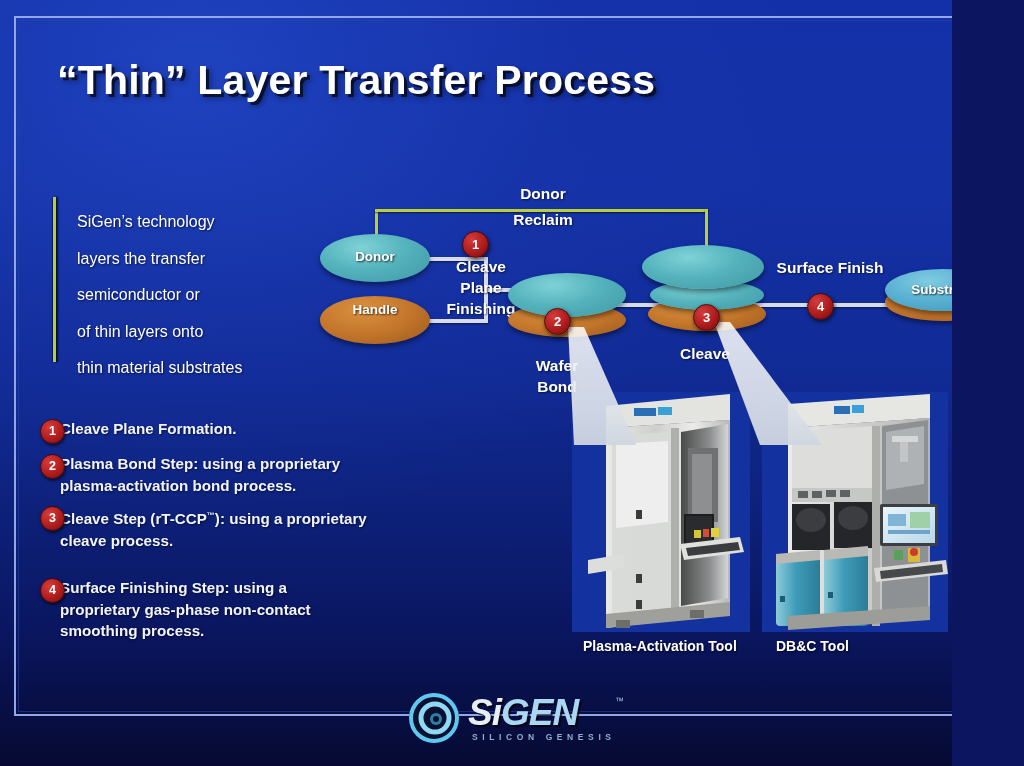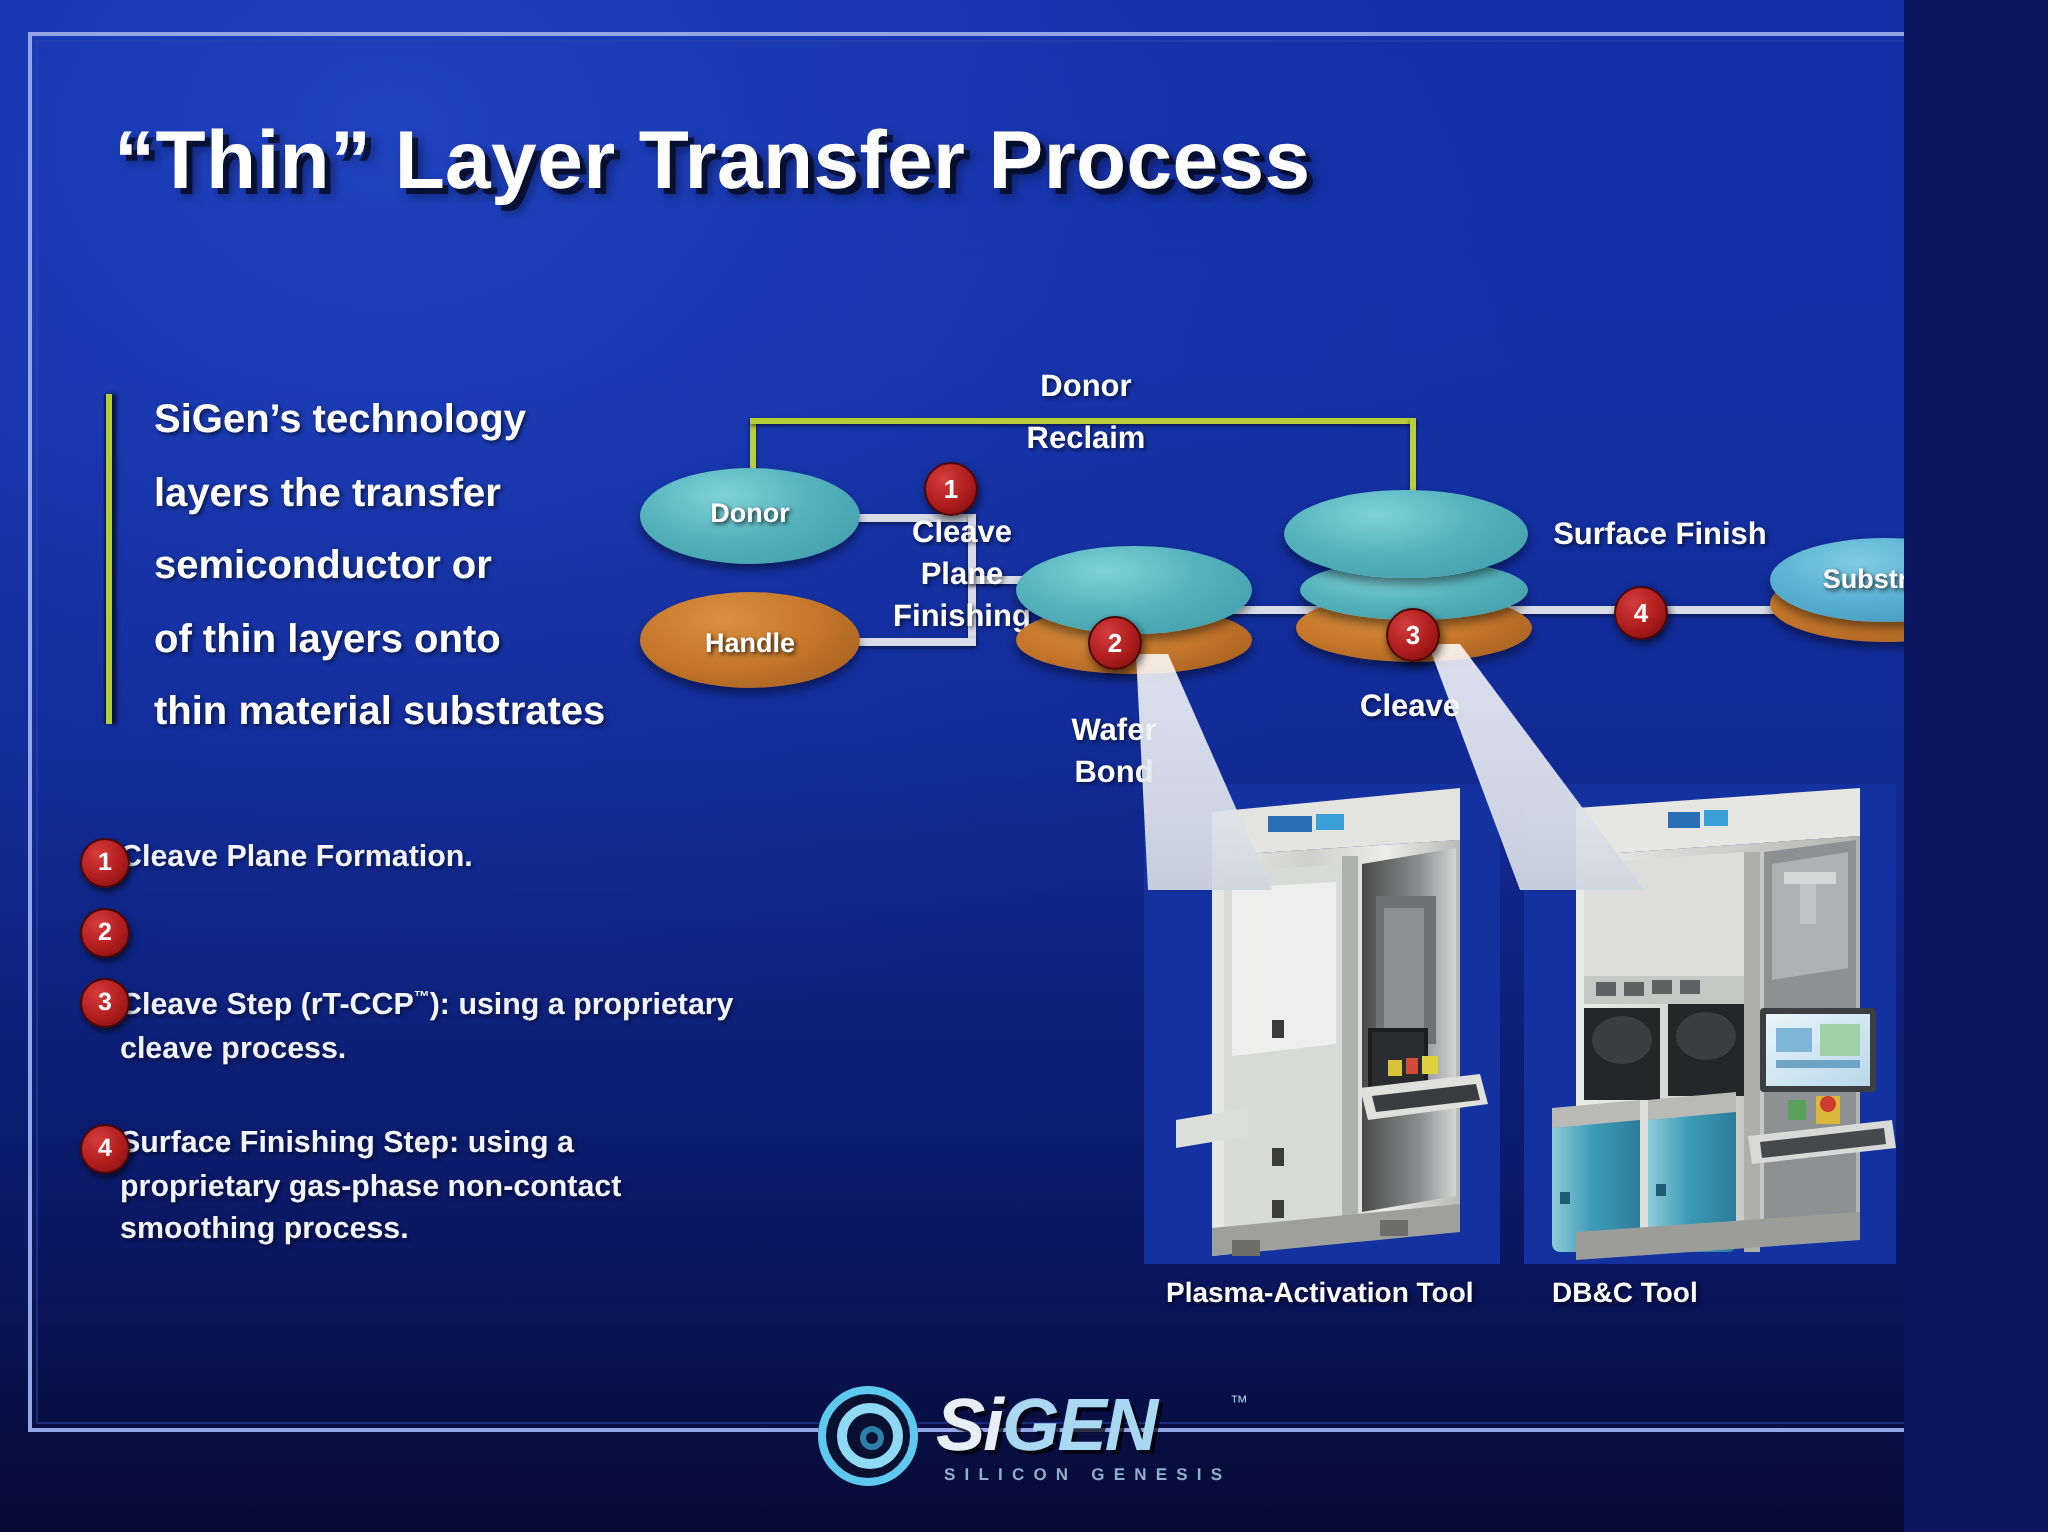--- a/index.html
+++ b/index.html
@@ -78,25 +78,26 @@
   }
   .intro-bar {
     position: absolute;
     left: 0; top: 5px;
     width: 3px; height: 165px;
     background: #b4cf33;
     box-shadow: 2px 0 2px rgba(0,0,0,0.75), -1px 0 1px rgba(0,0,0,0.5);
   }
   .intro-text {
     margin-left: 24px;
-    font-size: 20px;
-    font-weight: bold;
+    font-size: 16px;
+    font-weight: normal;
     color: #ffffff;
     line-height: 36.5px;
     text-shadow: 1px 1px 2px rgba(0,0,0,0.6);
+    margin-top: 12px;
   }
 
   
   .steps {
     position: absolute;
     left: 40px; top: 418px;
     width: 330px;
   }
   .step {
     position: relative;
@@ -277,20 +278,21 @@
     </div>
   </div>
 
   <div class="steps">
     <div class="step">
       <div class="badge">1</div>
       <div class="step-text">Cleave Plane Formation.</div>
     </div>
     <div class="step">
       <div class="badge">2</div>
+      <div class="step-text">Plasma Bond Step: using a proprietary plasma-activation bond process.</div>
     </div>
     <div class="step gap">
       <div class="badge">3</div>
       <div class="step-text">Cleave Step (rT-CCP<sup>™</sup>): using a proprietary cleave process.</div>
     </div>
     <div class="step">
       <div class="badge">4</div>
       <div class="step-text">Surface Finishing Step: using a proprietary gas-phase non-contact smoothing process.</div>
     </div>
   </div>
@@ -319,21 +321,21 @@
 
     <div class="wire wire-h" style="left:302px; top:118px; width:54px;"></div>
 
     <div class="wire wire-h" style="left:440px; top:118px; width:160px;"></div>
 
     <div class="disc disc-teal" style="left:10px; top:49px; width:110px; height:48px;">
       <div class="disc-label" style="top:15px;">Donor</div>
     </div>
 
     <div class="disc disc-orange" style="left:10px; top:111px; width:110px; height:48px;">
-      <div class="disc-label" style="top:18px;">Handle</div>
+      <div class="disc-label" style="top:6px;">Handle</div>
     </div>
 
     <div class="dbadge" style="left:152px; top:46px;">1</div>
     <div class="dlabel" style="left:116px; top:73px; width:110px;">Cleave</div>
     <div class="dlabel" style="left:116px; top:94px; width:110px;">Plane</div>
     <div class="dlabel" style="left:116px; top:115px; width:110px;">Finishing</div>
 
     <div class="disc disc-orange" style="left:198px; top:118px; width:118px; height:34px;"></div>
     <div class="disc disc-teal" style="left:198px; top:88px; width:118px; height:44px;"></div>
 

